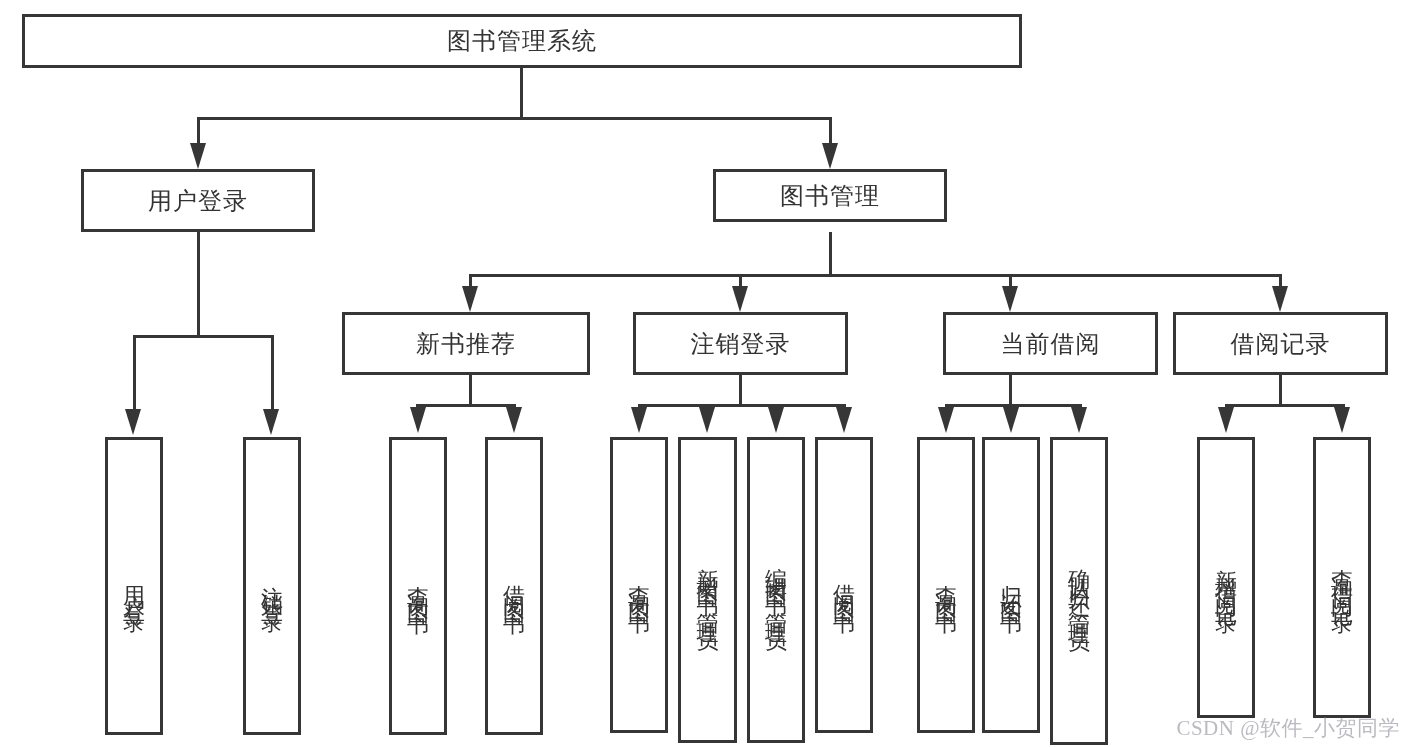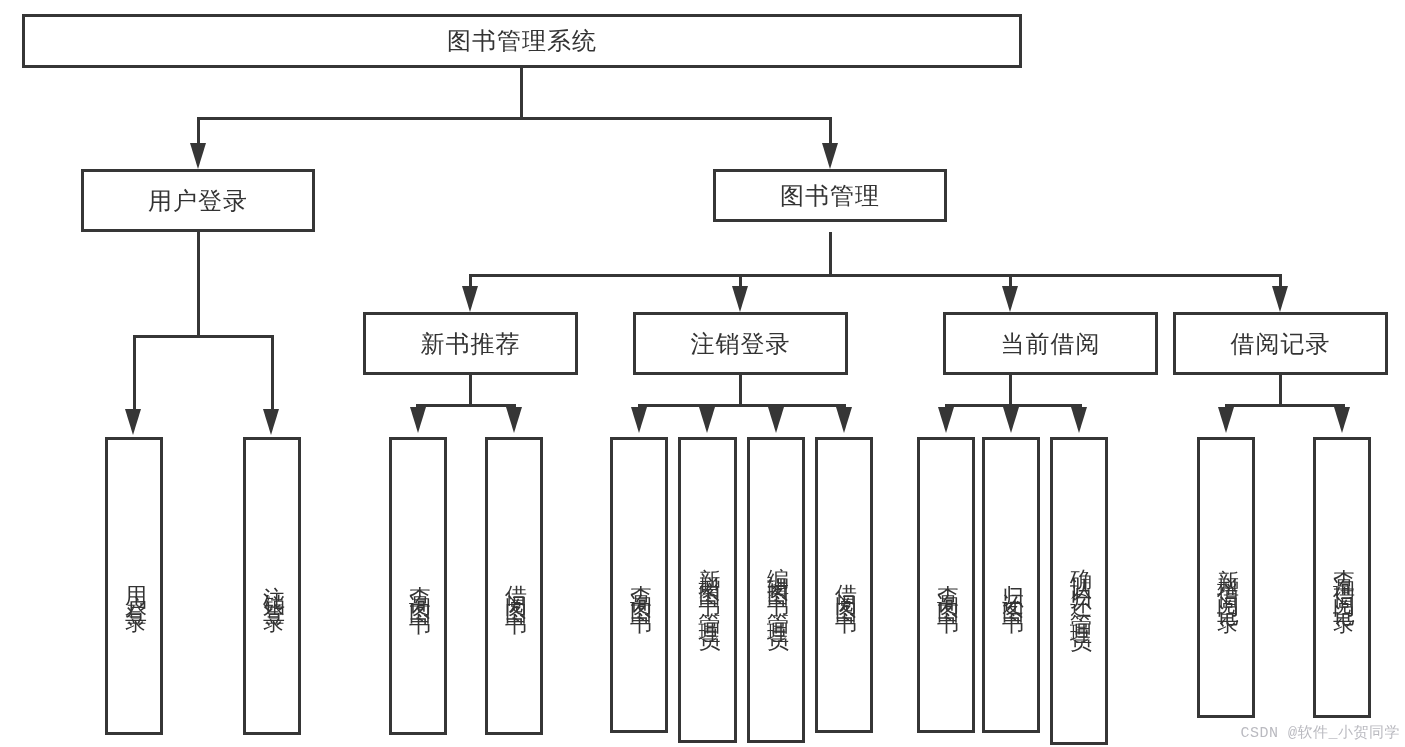--- a/index.html
+++ b/index.html
@@ -7,21 +7,21 @@
     --text:#333333;
     --watermark:#babac0;
     --background:#ffffff;
   }
   html,body{margin:0;padding:0;background:var(--background);}
   .canvas{
     position:relative;
     width:1405px;height:747px;
     background:var(--background);
     overflow:hidden;
-    font-family:Liberation Mono, monospace;
+    font-family:Liberation Serif, serif;
     color:var(--text);
   }
   .node{
     position:absolute;
     box-sizing:border-box;
     border:3px solid var(--line);
     background:#fff;
     display:flex;
     align-items:center;
     justify-content:center;
@@ -40,37 +40,37 @@
   .hl{position:absolute;height:3px;background:var(--line);}
   .arrow{
     position:absolute;width:0;height:0;
     border-left:8px solid transparent;
     border-right:8px solid transparent;
     border-top:26px solid var(--line);
   }
   .watermark{
     position:absolute;
     right:5px;bottom:5px;
-    font-size:15px;
+    font-size:21px;
     color:var(--watermark);
     letter-spacing:0.5px;
     white-space:nowrap;
   }
 </style>
 </head>
 <body>
 
 <div class="canvas">
 
   <div class="node" style="left:22px;top:14px;width:1000px;height:54px">图书管理系统</div>
 
   <div class="node" style="left:81px;top:169px;width:234px;height:63px">用户登录</div>
   <div class="node" style="left:713px;top:169px;width:234px;height:53px">图书管理</div>
 
-  <div class="node" style="left:363px;top:312px;width:215px;height:63px">新书推荐</div>
+  <div class="node" style="left:342px;top:312px;width:248px;height:63px">新书推荐</div>
   <div class="node" style="left:633px;top:312px;width:215px;height:63px">注销登录</div>
   <div class="node" style="left:943px;top:312px;width:215px;height:63px">当前借阅</div>
   <div class="node" style="left:1173px;top:312px;width:215px;height:63px">借阅记录</div>
 
   <div class="node v" style="left:105px;top:437px;width:58px;height:298px">用户登录</div>
   <div class="node v" style="left:243px;top:437px;width:58px;height:298px">注销登录</div>
 
   <div class="node v" style="left:389px;top:437px;width:58px;height:298px">查询图书</div>
   <div class="node v" style="left:485px;top:437px;width:58px;height:298px">借阅图书</div>
 

